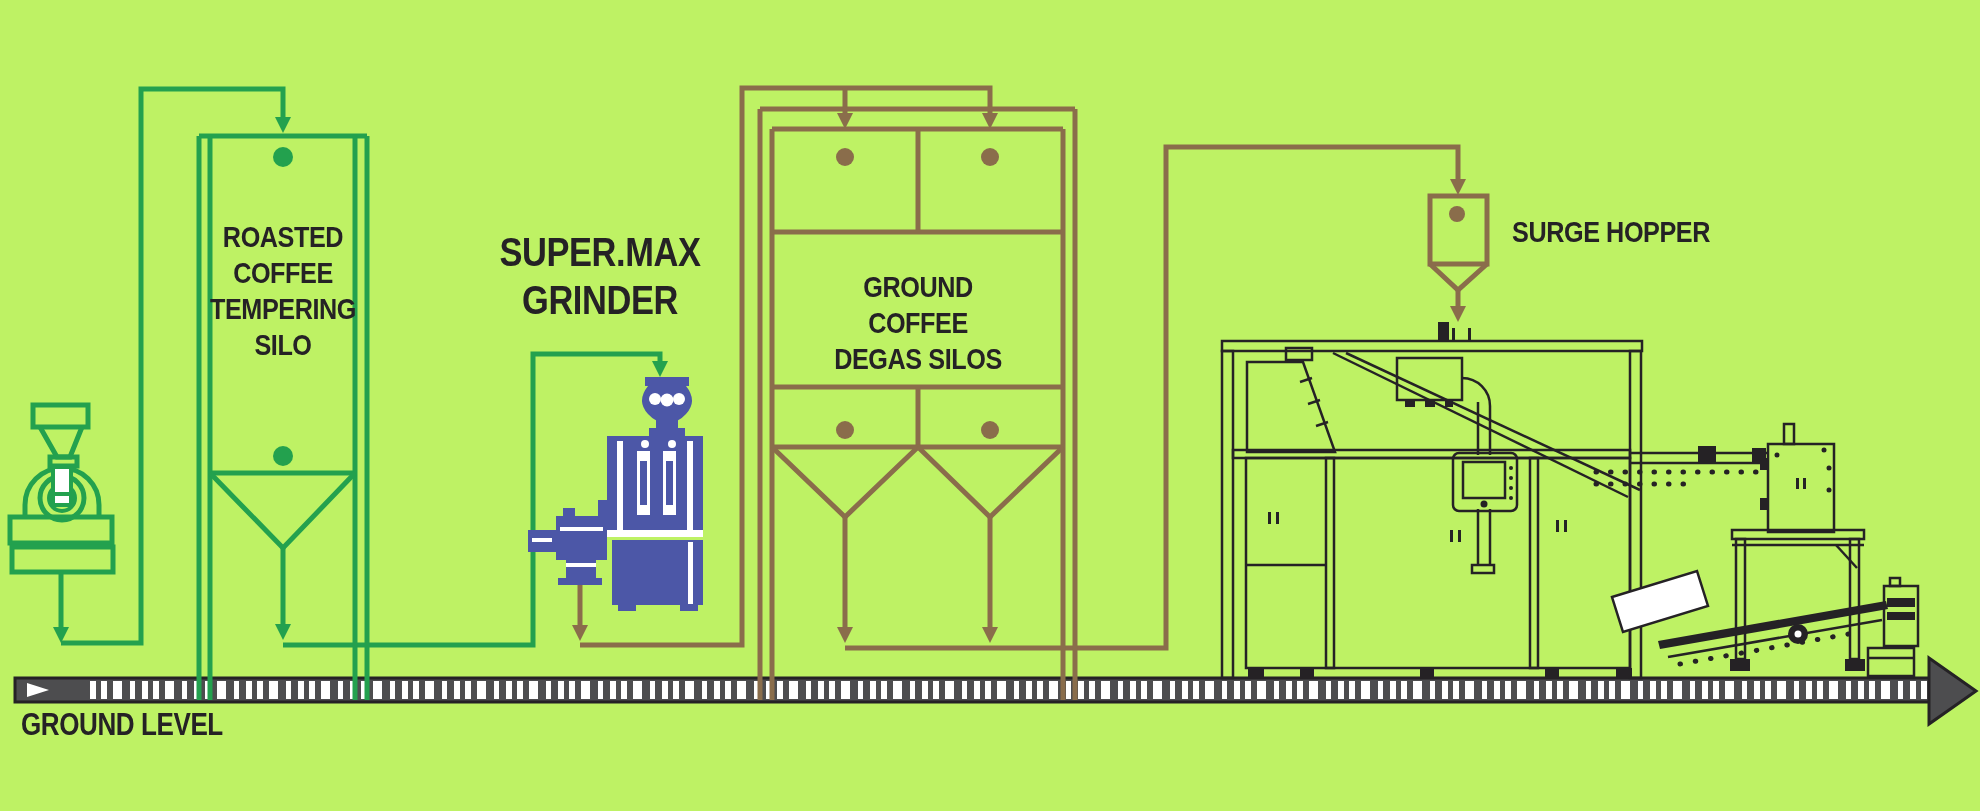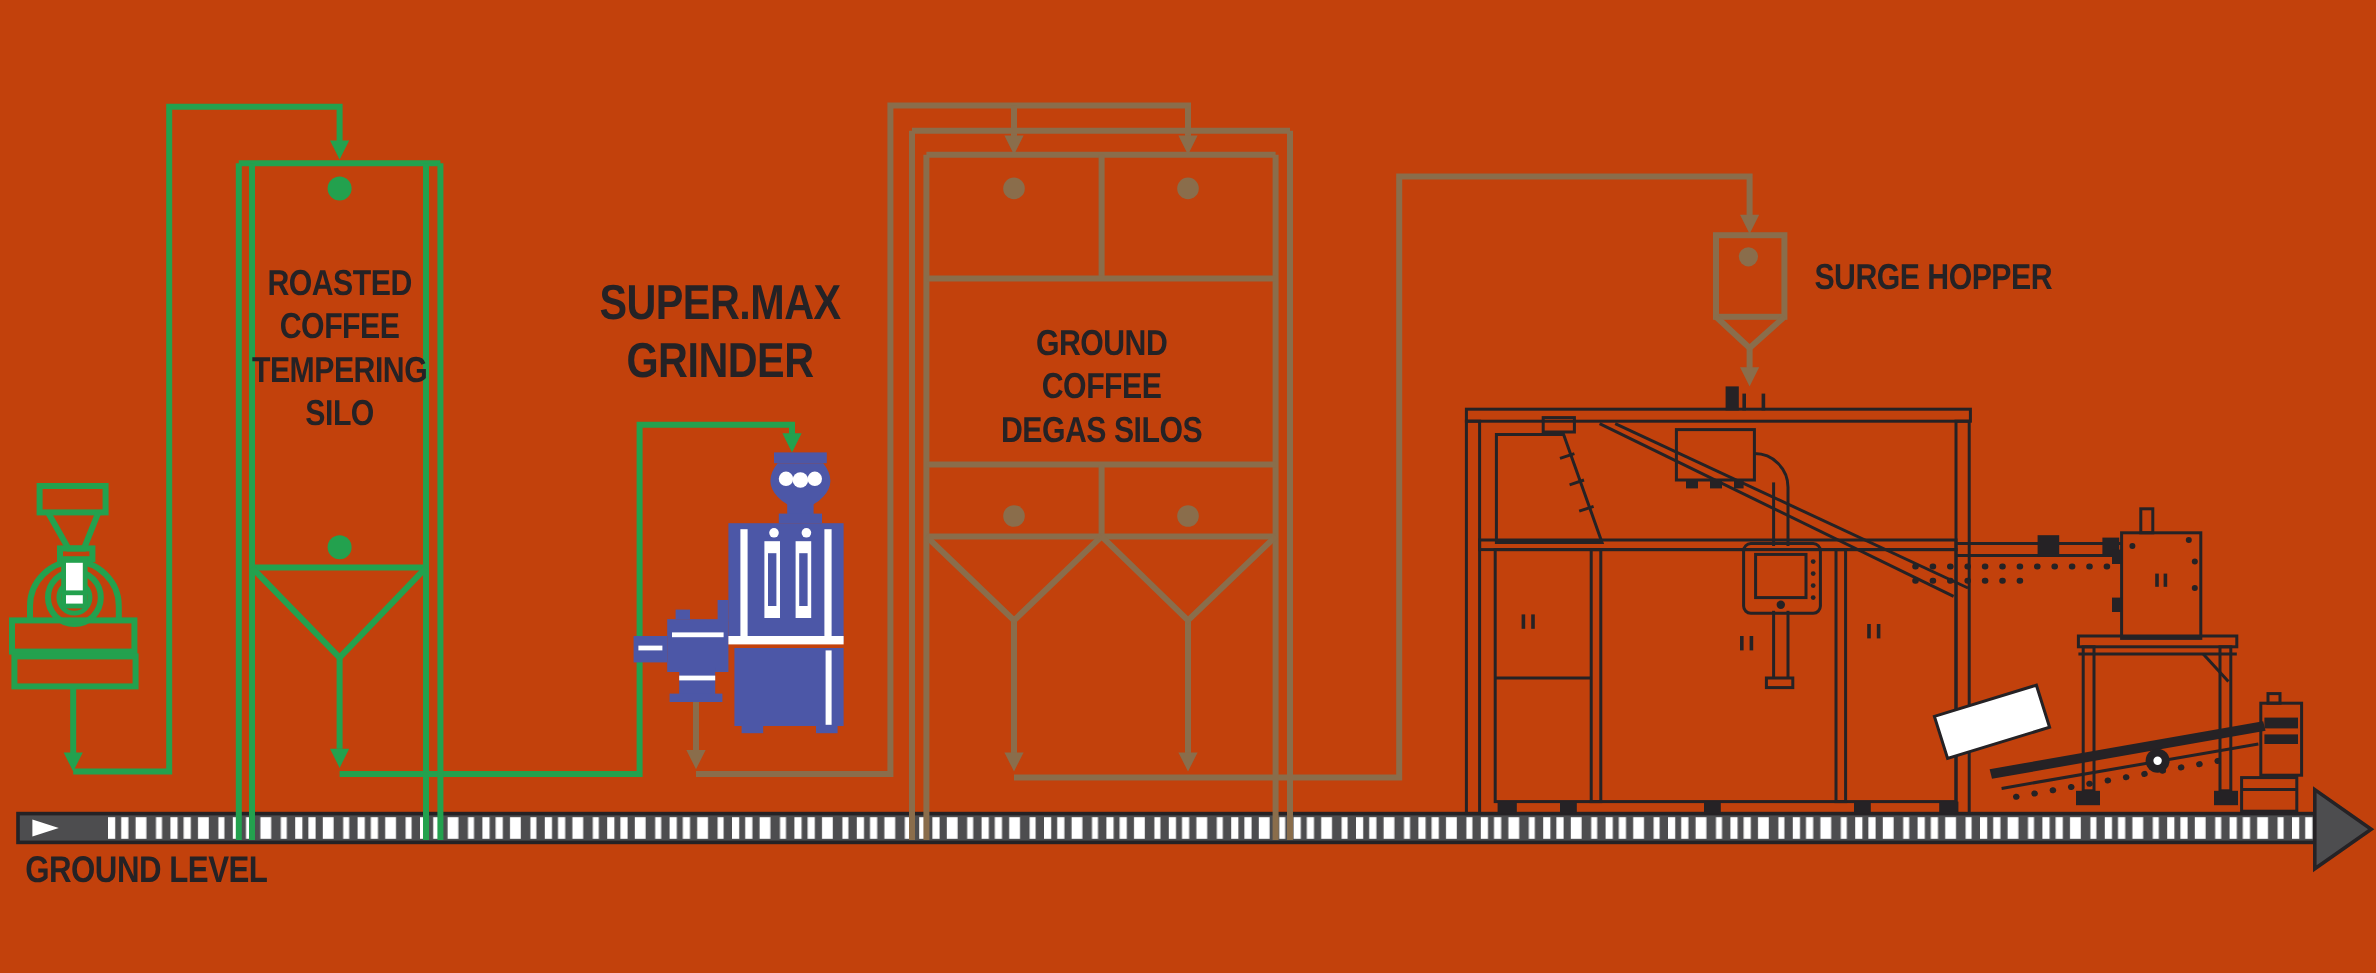--- a/index.html
+++ b/index.html
@@ -6,21 +6,21 @@
     --green:#23A14E;
     --brown:#8A6D4B;
     --blue:#4C57A7;
     --ink:#252225;
     --bar:#4D4D4F;
   }
   html,body{margin:0;padding:0;background:#ffffff;}
   #stage{
     position:relative;
     width:1980px;height:811px;
-    background:#c2410c;
+    background:#bef264;
     overflow:hidden;
     font-family:"Liberation Sans",sans-serif;
   }
   #artwork{position:absolute;left:0;top:0;width:1980px;height:811px;}
   .lbl{
     position:absolute;
     font-weight:bold;
     color:var(--ink);
     white-space:pre-line;
     line-height:1.2;

